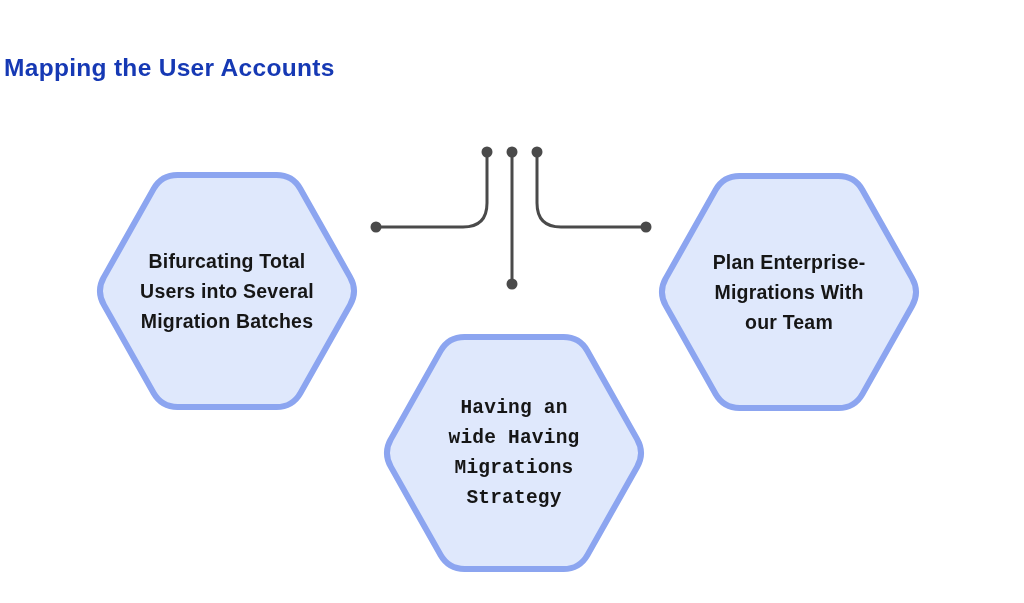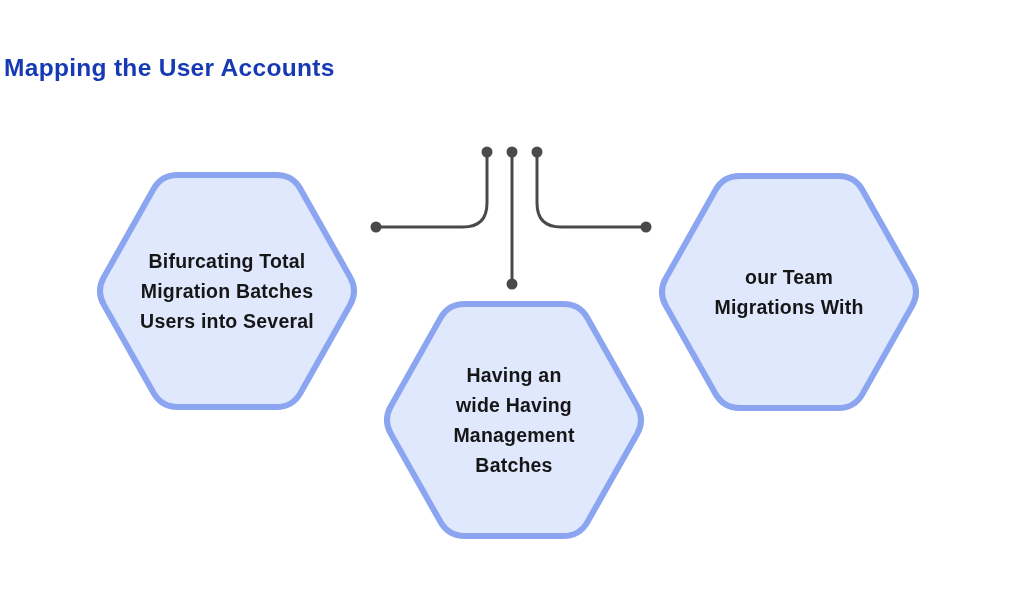--- a/index.html
+++ b/index.html
@@ -70,21 +70,21 @@
     align-items: center;
     justify-content: center;
     text-align: center;
     color: var(--body-text-color, #161616);
     font-size: 19.5px;
     font-weight: 700;
     line-height: 30px;
     letter-spacing: 0.2px;
   }
   .hex-left   { left: 92px; top: 171px; }
-  .hex-center { left: 379px; top: 300px; }
+  .hex-center { left: 379px; top: 333px; font-family: Liberation Mono, monospace; }
   .hex-right  { left: 654px; top: 172px; }
 </style>
 </head>
 <body>
 
 <div class="canvas">
 
   <div class="title">
     <div>Mapping the User Accounts</div>
   </div>
@@ -100,40 +100,41 @@
     <circle cx="276" cy="82" r="5.5"></circle>
     <circle cx="142" cy="139" r="5.5"></circle>
   </svg>
 
   <div class="hex hex-left">
     <svg width="270" height="240" viewBox="0 0 270 240">
       <path class="hexshape" d="M 11.9 106.1 L 61.6 17.9 Q 69.5 4 85.5 4 L 184.5 4 Q 200.5 4 208.4 17.9 L 258.1 106.1 Q 266 120 258.1 133.9 L 208.4 222.1 Q 200.5 236 184.5 236 L 85.5 236 Q 69.5 236 61.6 222.1 L 11.9 133.9 Q 4 120 11.9 106.1 Z"></path>
     </svg>
     <div class="label">
       <span>Bifurcating Total</span>
+      <span>Users into Several</span>
       <span>Migration Batches</span>
-      <span>Users into Several</span>
     </div>
   </div>
 
   <div class="hex hex-center">
     <svg width="270" height="240" viewBox="0 0 270 240">
       <path class="hexshape" d="M 11.9 106.1 L 61.6 17.9 Q 69.5 4 85.5 4 L 184.5 4 Q 200.5 4 208.4 17.9 L 258.1 106.1 Q 266 120 258.1 133.9 L 208.4 222.1 Q 200.5 236 184.5 236 L 85.5 236 Q 69.5 236 61.6 222.1 L 11.9 133.9 Q 4 120 11.9 106.1 Z"></path>
     </svg>
     <div class="label">
       <span>Having an</span>
       <span>wide Having</span>
-      <span>Management</span>
-      <span>Batches</span>
+      <span>Migrations</span>
+      <span>Strategy</span>
     </div>
   </div>
 
   <div class="hex hex-right">
     <svg width="270" height="240" viewBox="0 0 270 240">
       <path class="hexshape" d="M 11.9 106.1 L 61.6 17.9 Q 69.5 4 85.5 4 L 184.5 4 Q 200.5 4 208.4 17.9 L 258.1 106.1 Q 266 120 258.1 133.9 L 208.4 222.1 Q 200.5 236 184.5 236 L 85.5 236 Q 69.5 236 61.6 222.1 L 11.9 133.9 Q 4 120 11.9 106.1 Z"></path>
     </svg>
     <div class="label">
+      <span>Plan Enterprise-</span>
+      <span>Migrations With</span>
       <span>our Team</span>
-      <span>Migrations With</span>
     </div>
   </div>
 
 </div>
 
 </body></html>

